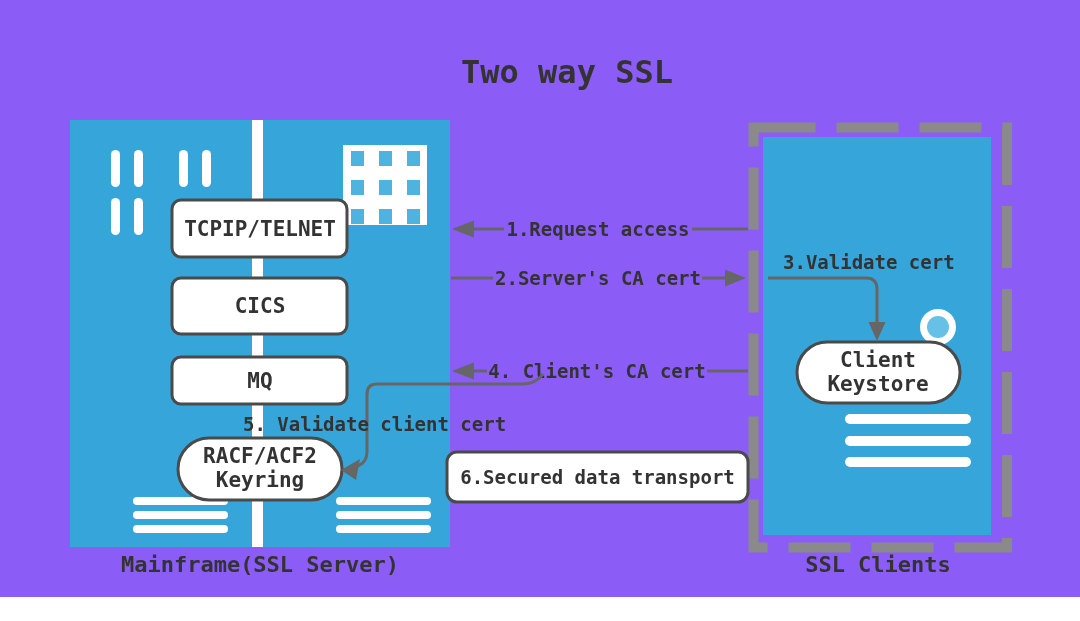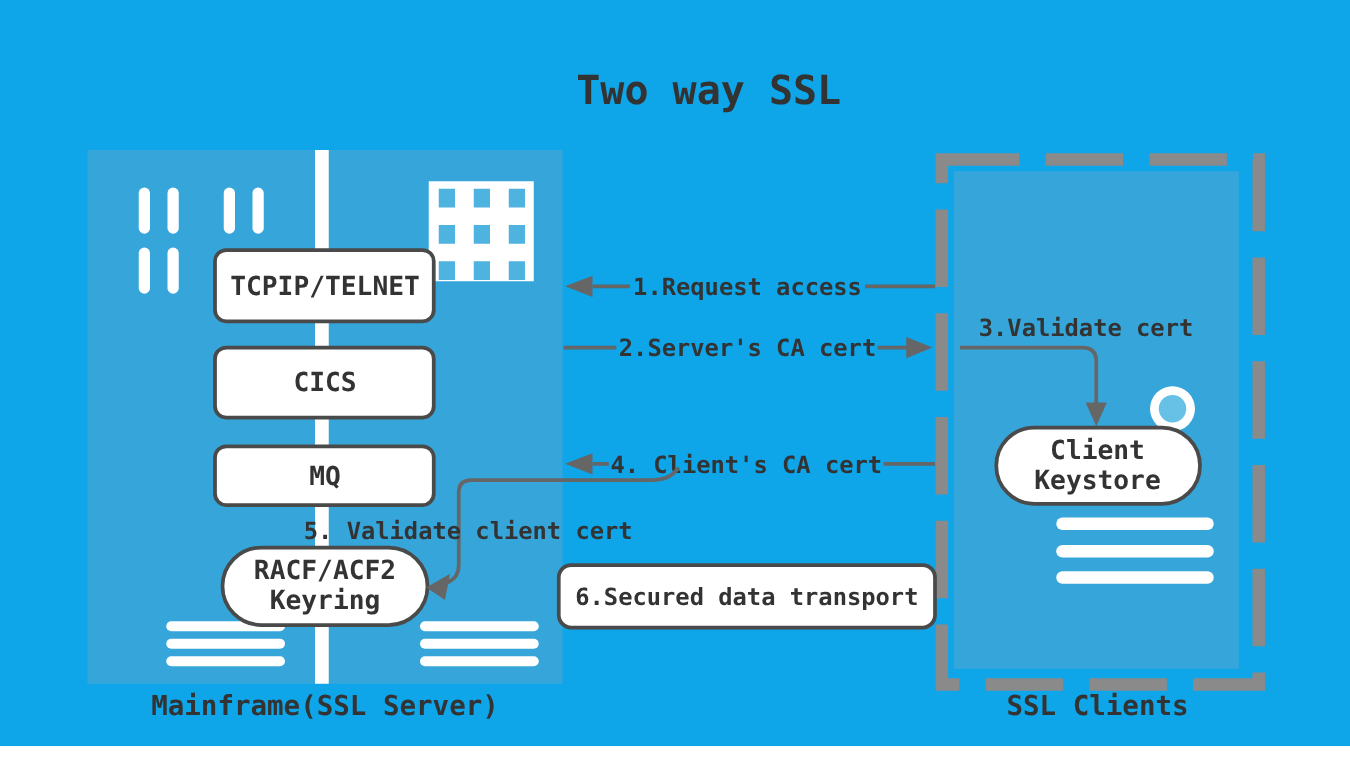--- a/index.html
+++ b/index.html
@@ -1,16 +1,16 @@
 <!DOCTYPE html>
 <html><head>
 <meta charset="utf-8">
 <style>
   html,body{margin:0;padding:0;background:#ffffff;}
-  .stage{position:relative;width:1080px;height:597px;background:#0ea5e9;overflow:hidden;}
+  .stage{position:relative;width:1080px;height:597px;background:#8b5cf6;overflow:hidden;}
   svg{display:block;}
   svg text{
     font-family:"DejaVu Sans Mono","Liberation Mono",monospace;
     font-weight:bold;
     fill:#333333;
   }
   .blue{fill:#36a6da;}
   .whitefill{fill:#ffffff;}
   .gridsq{fill:#4fb3e0;}
   .donut-inner{fill:#67c0e6;}

